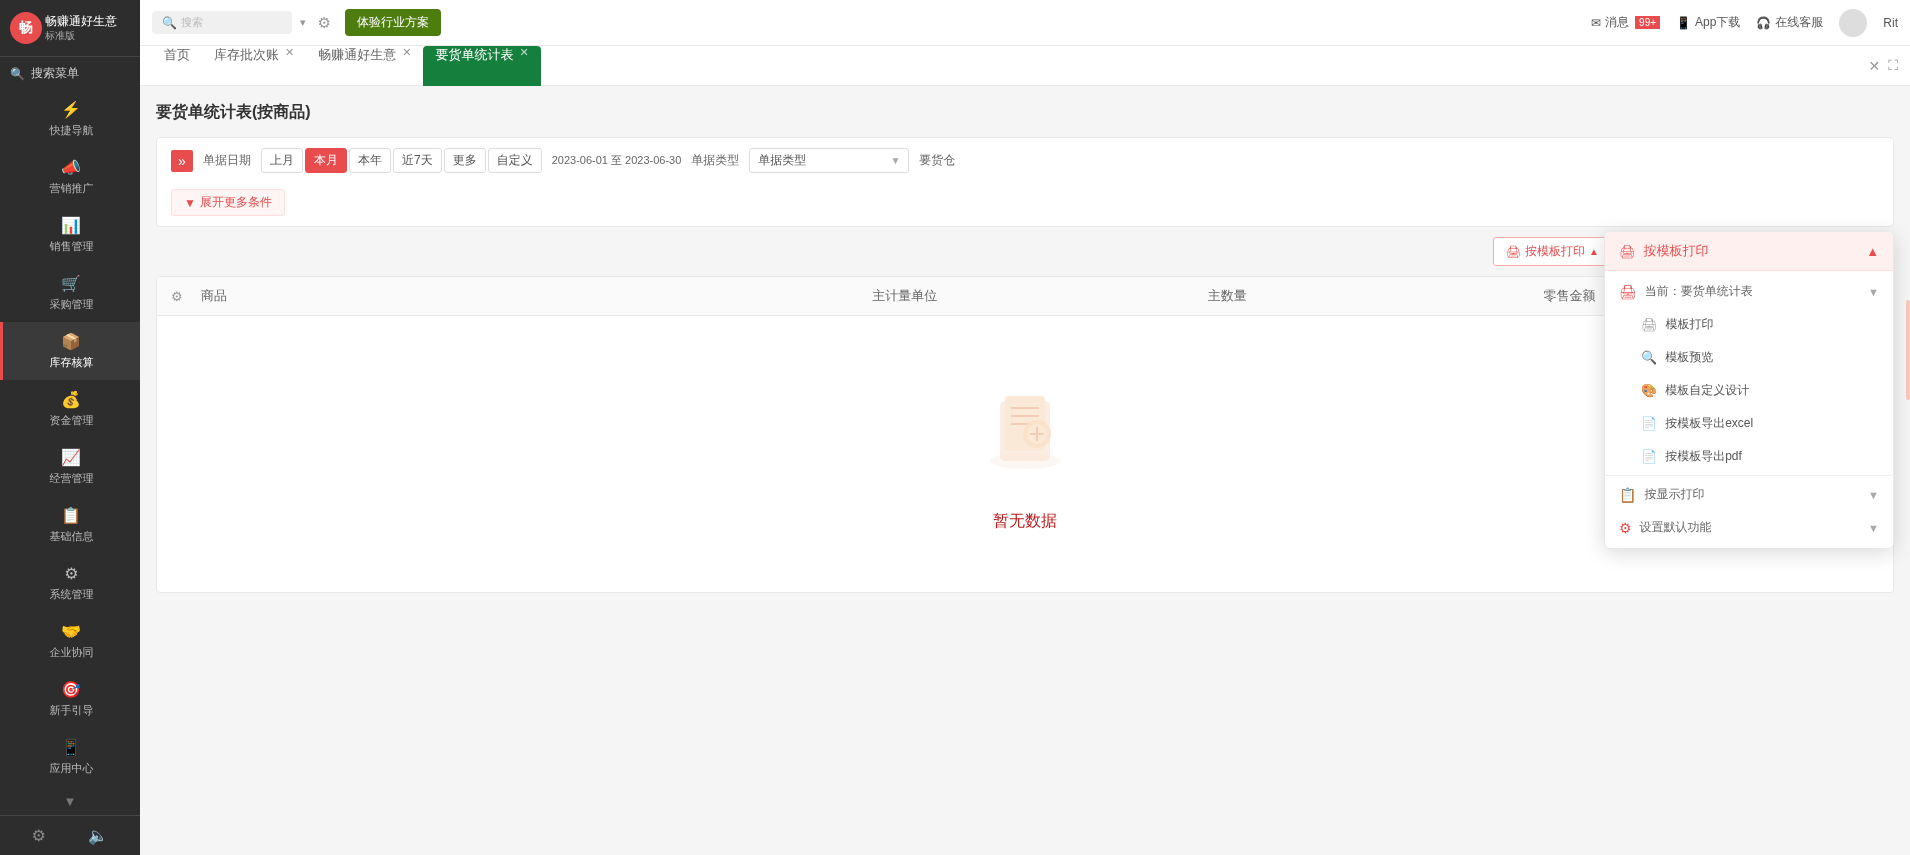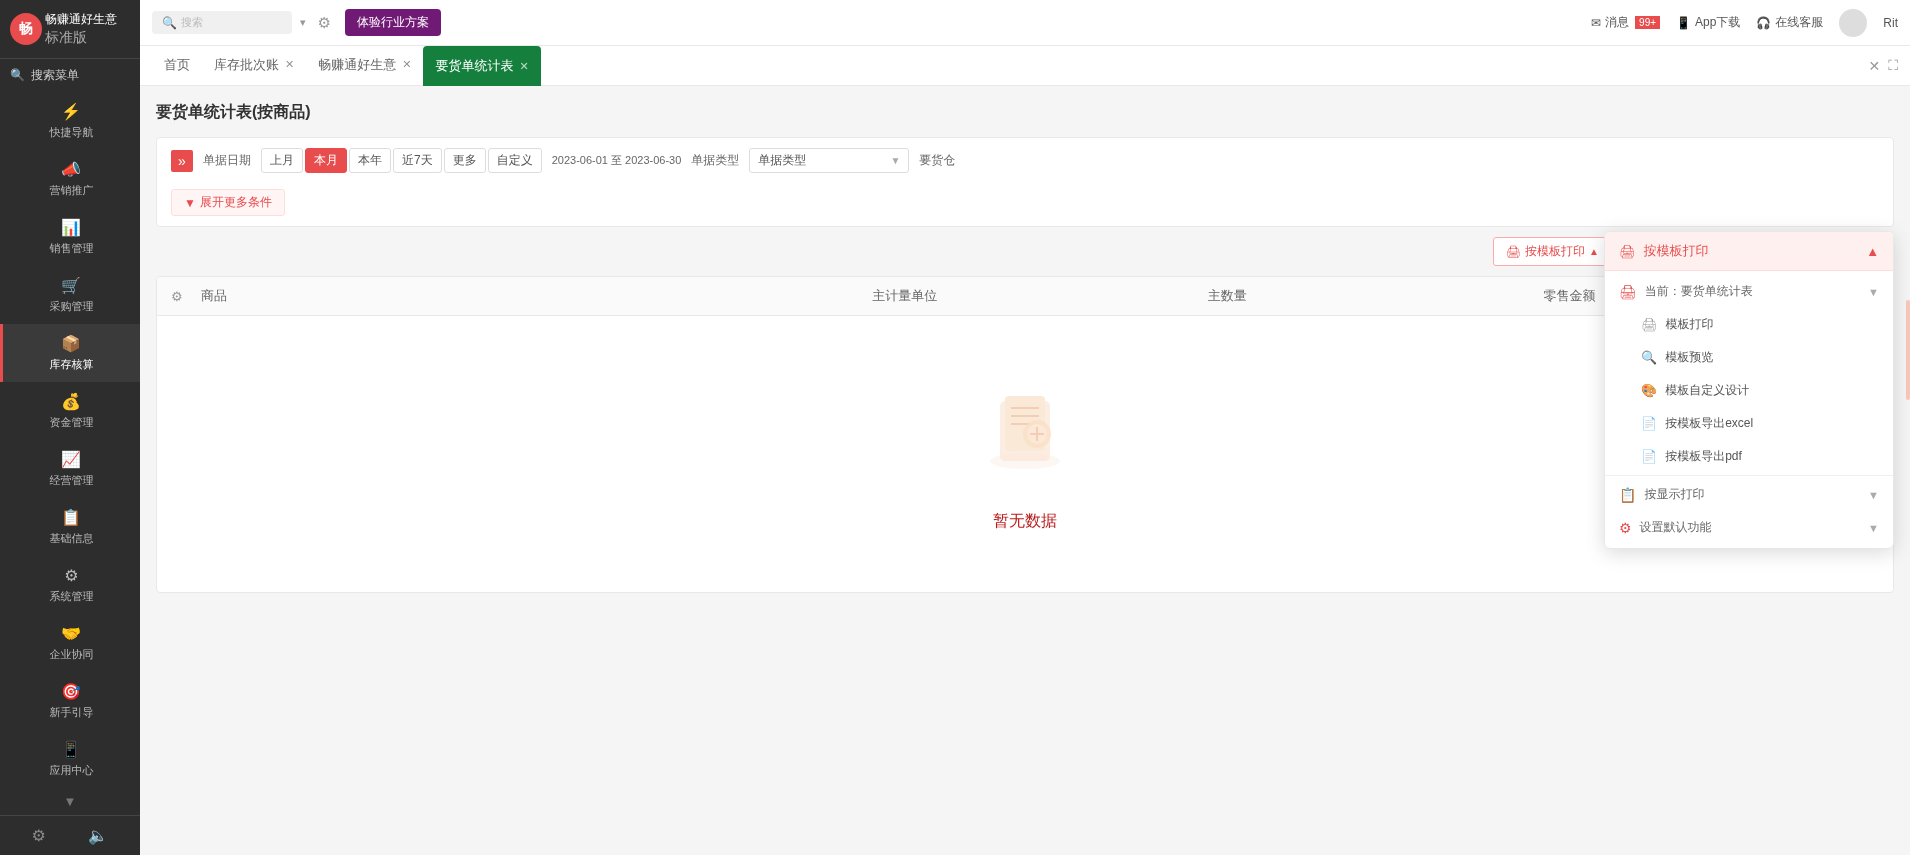--- a/index.html
+++ b/index.html
@@ -33,21 +33,21 @@
       font-size: 14px;
       font-weight: bold;
       flex-shrink: 0;
     }
     .sidebar-logo-text {
       margin-left: 3px;
       font-size: 12px;
       color: #fff;
       line-height: 1.3;
     }
-    .sidebar-logo-text .sub { color: #aaa; font-size: 14px; }
+    .sidebar-logo-text .sub { color: #aaa; font-size: 10px; }
     .sidebar-search {
       display: flex;
       align-items: center;
       padding: 8px 10px;
       color: #ccc;
       cursor: pointer;
       font-size: 12px;
       gap: 6px;
     }
     .sidebar-nav { flex: 1; overflow-y: auto; }
@@ -106,21 +106,21 @@
       font-size: 12px;
       color: #999;
       width: 140px;
       display: flex;
       align-items: center;
       gap: 4px;
     }
     .topbar-arrow { color: #999; font-size: 11px; cursor: pointer; }
     .topbar-gear { color: #999; font-size: 15px; cursor: pointer; margin-left: 4px; }
     .topbar-btn-trial {
-      background: #701a75;
+      background: #4d7c0f;
       color: white;
       border: none;
       border-radius: 4px;
       padding: 5px 12px;
       font-size: 12px;
       cursor: pointer;
       margin-left: 6px;
     }
     .topbar-spacer { flex: 1; }
     .topbar-right {
@@ -157,21 +157,20 @@
       background: #fff;
       display: flex;
       align-items: center;
       padding: 0 12px;
       border-bottom: 1px solid #e8e8e8;
       height: 40px;
       position: relative;
     }
     .tab {
       display: flex;
-      align-items: center;
       padding: 0 12px;
       height: 40px;
       font-size: 13px;
       cursor: pointer;
       color: #666;
       gap: 6px;
       border-bottom: 2px solid transparent;
       white-space: nowrap;
     }
     .tab.active {

